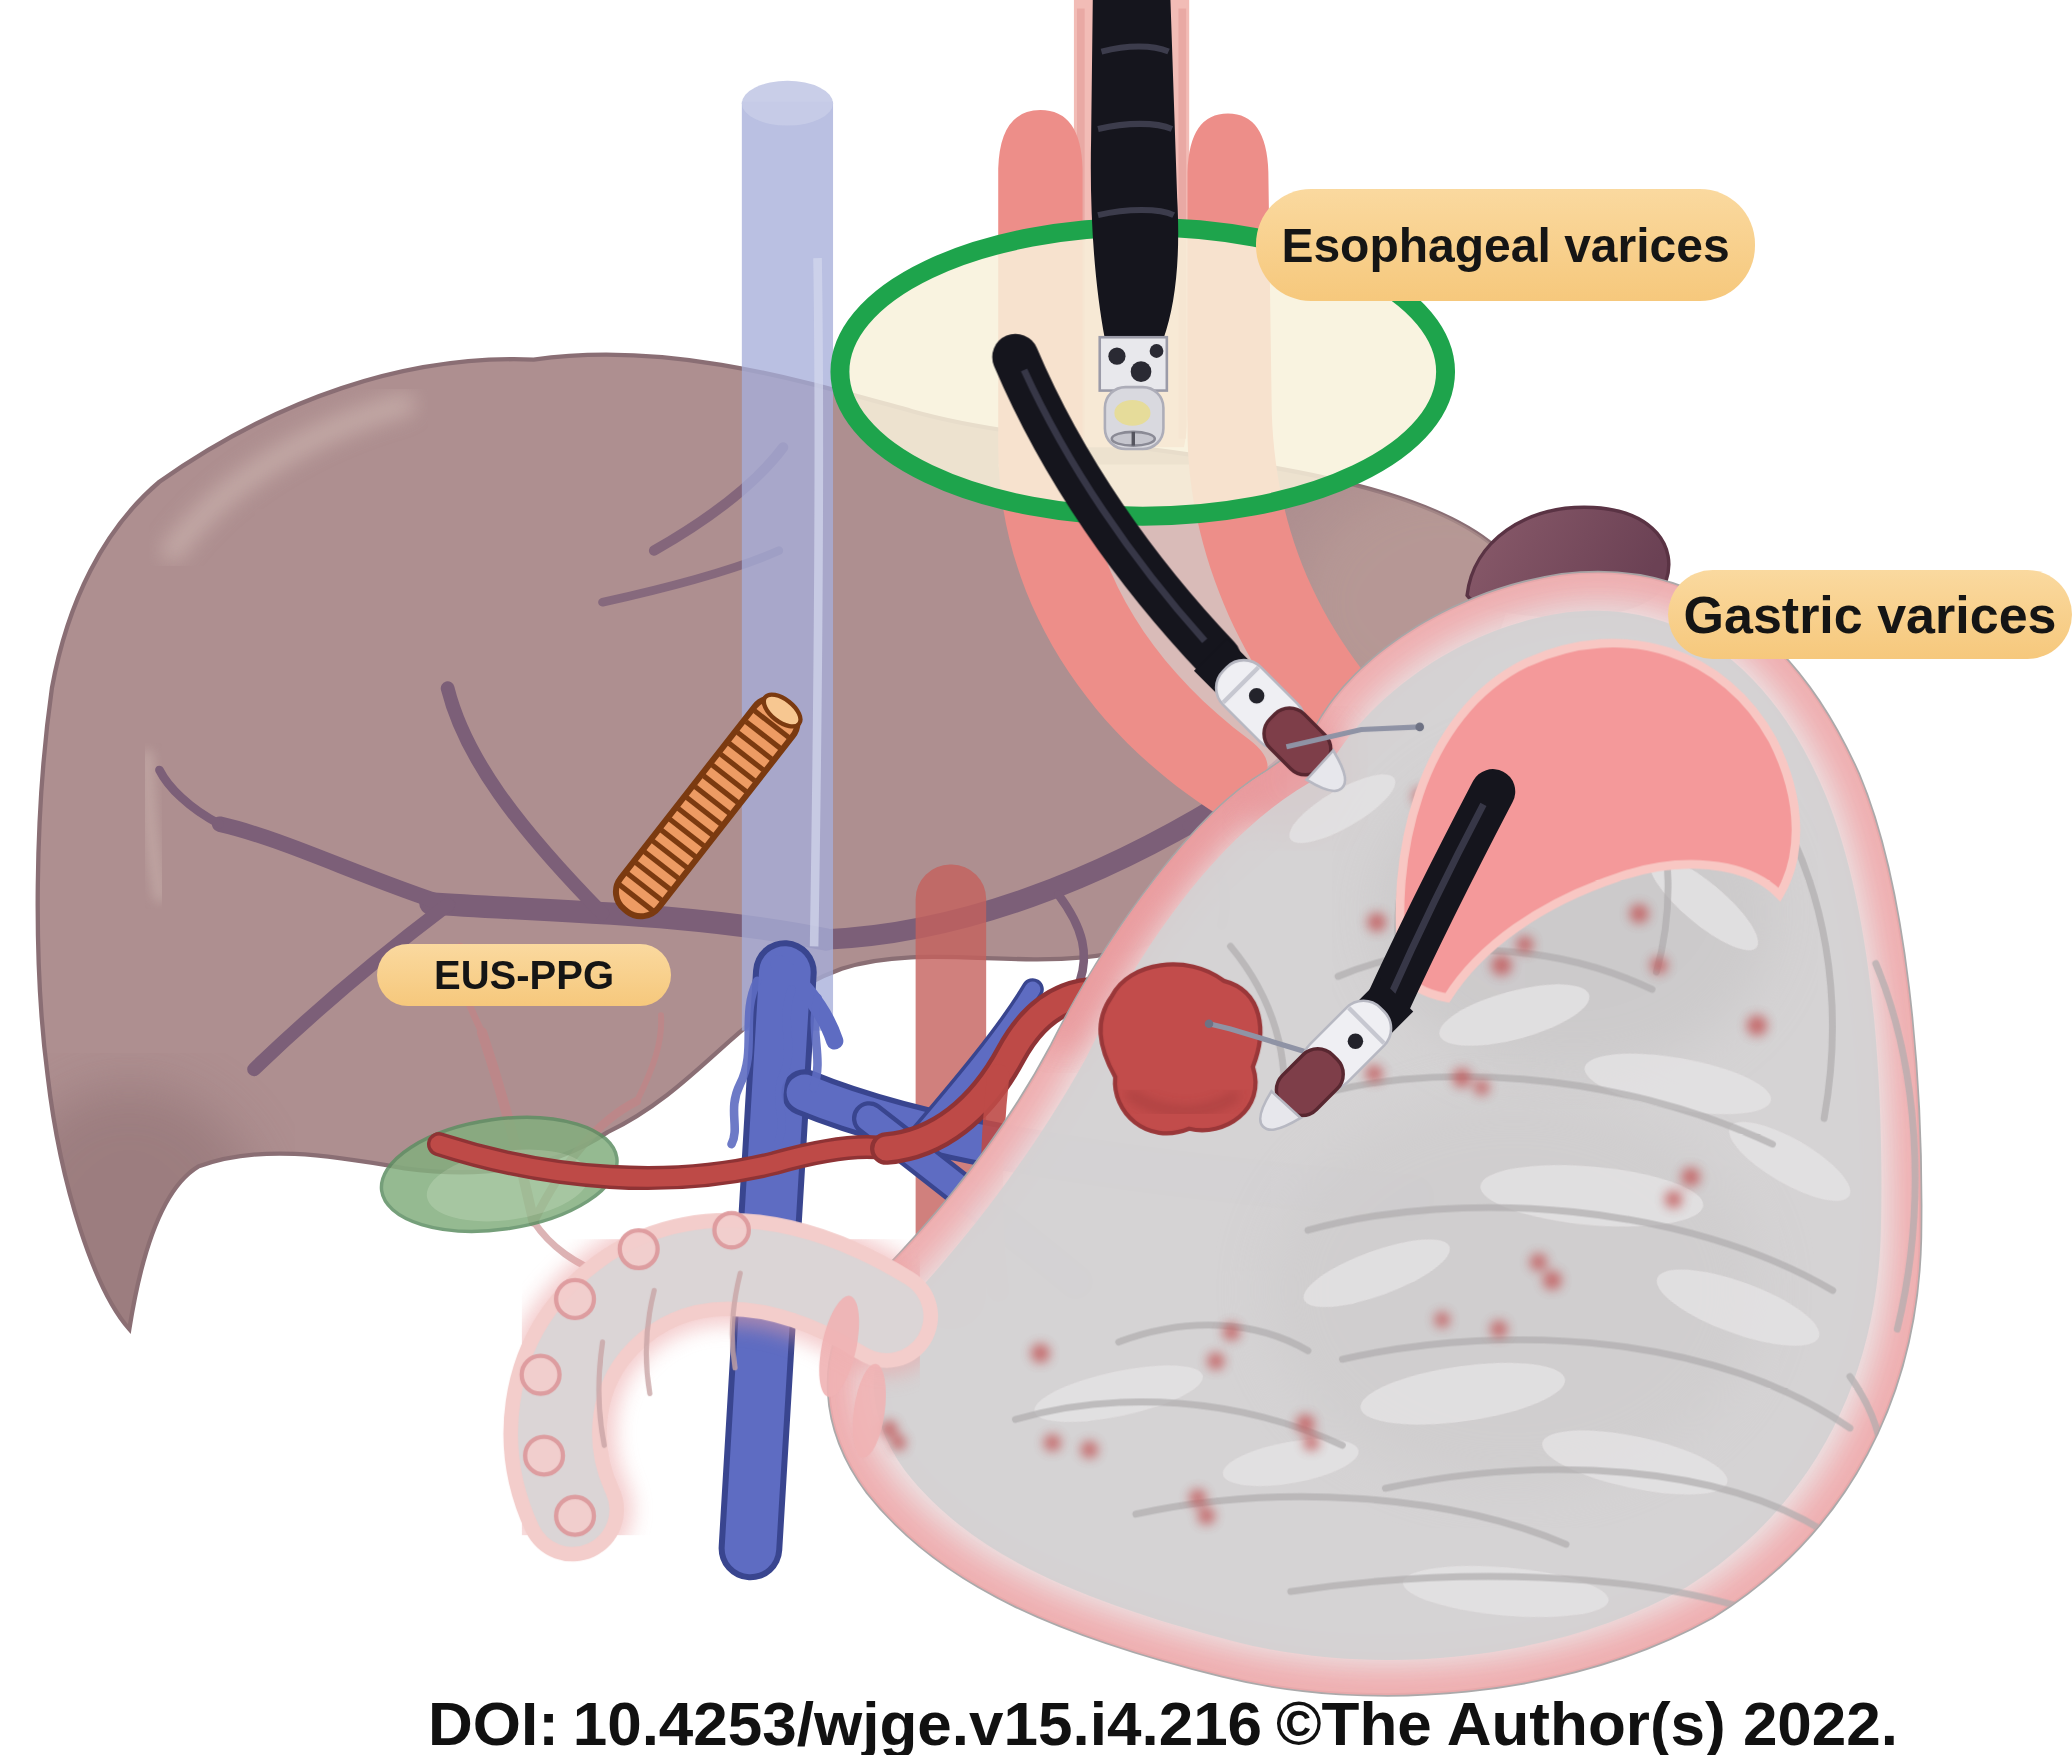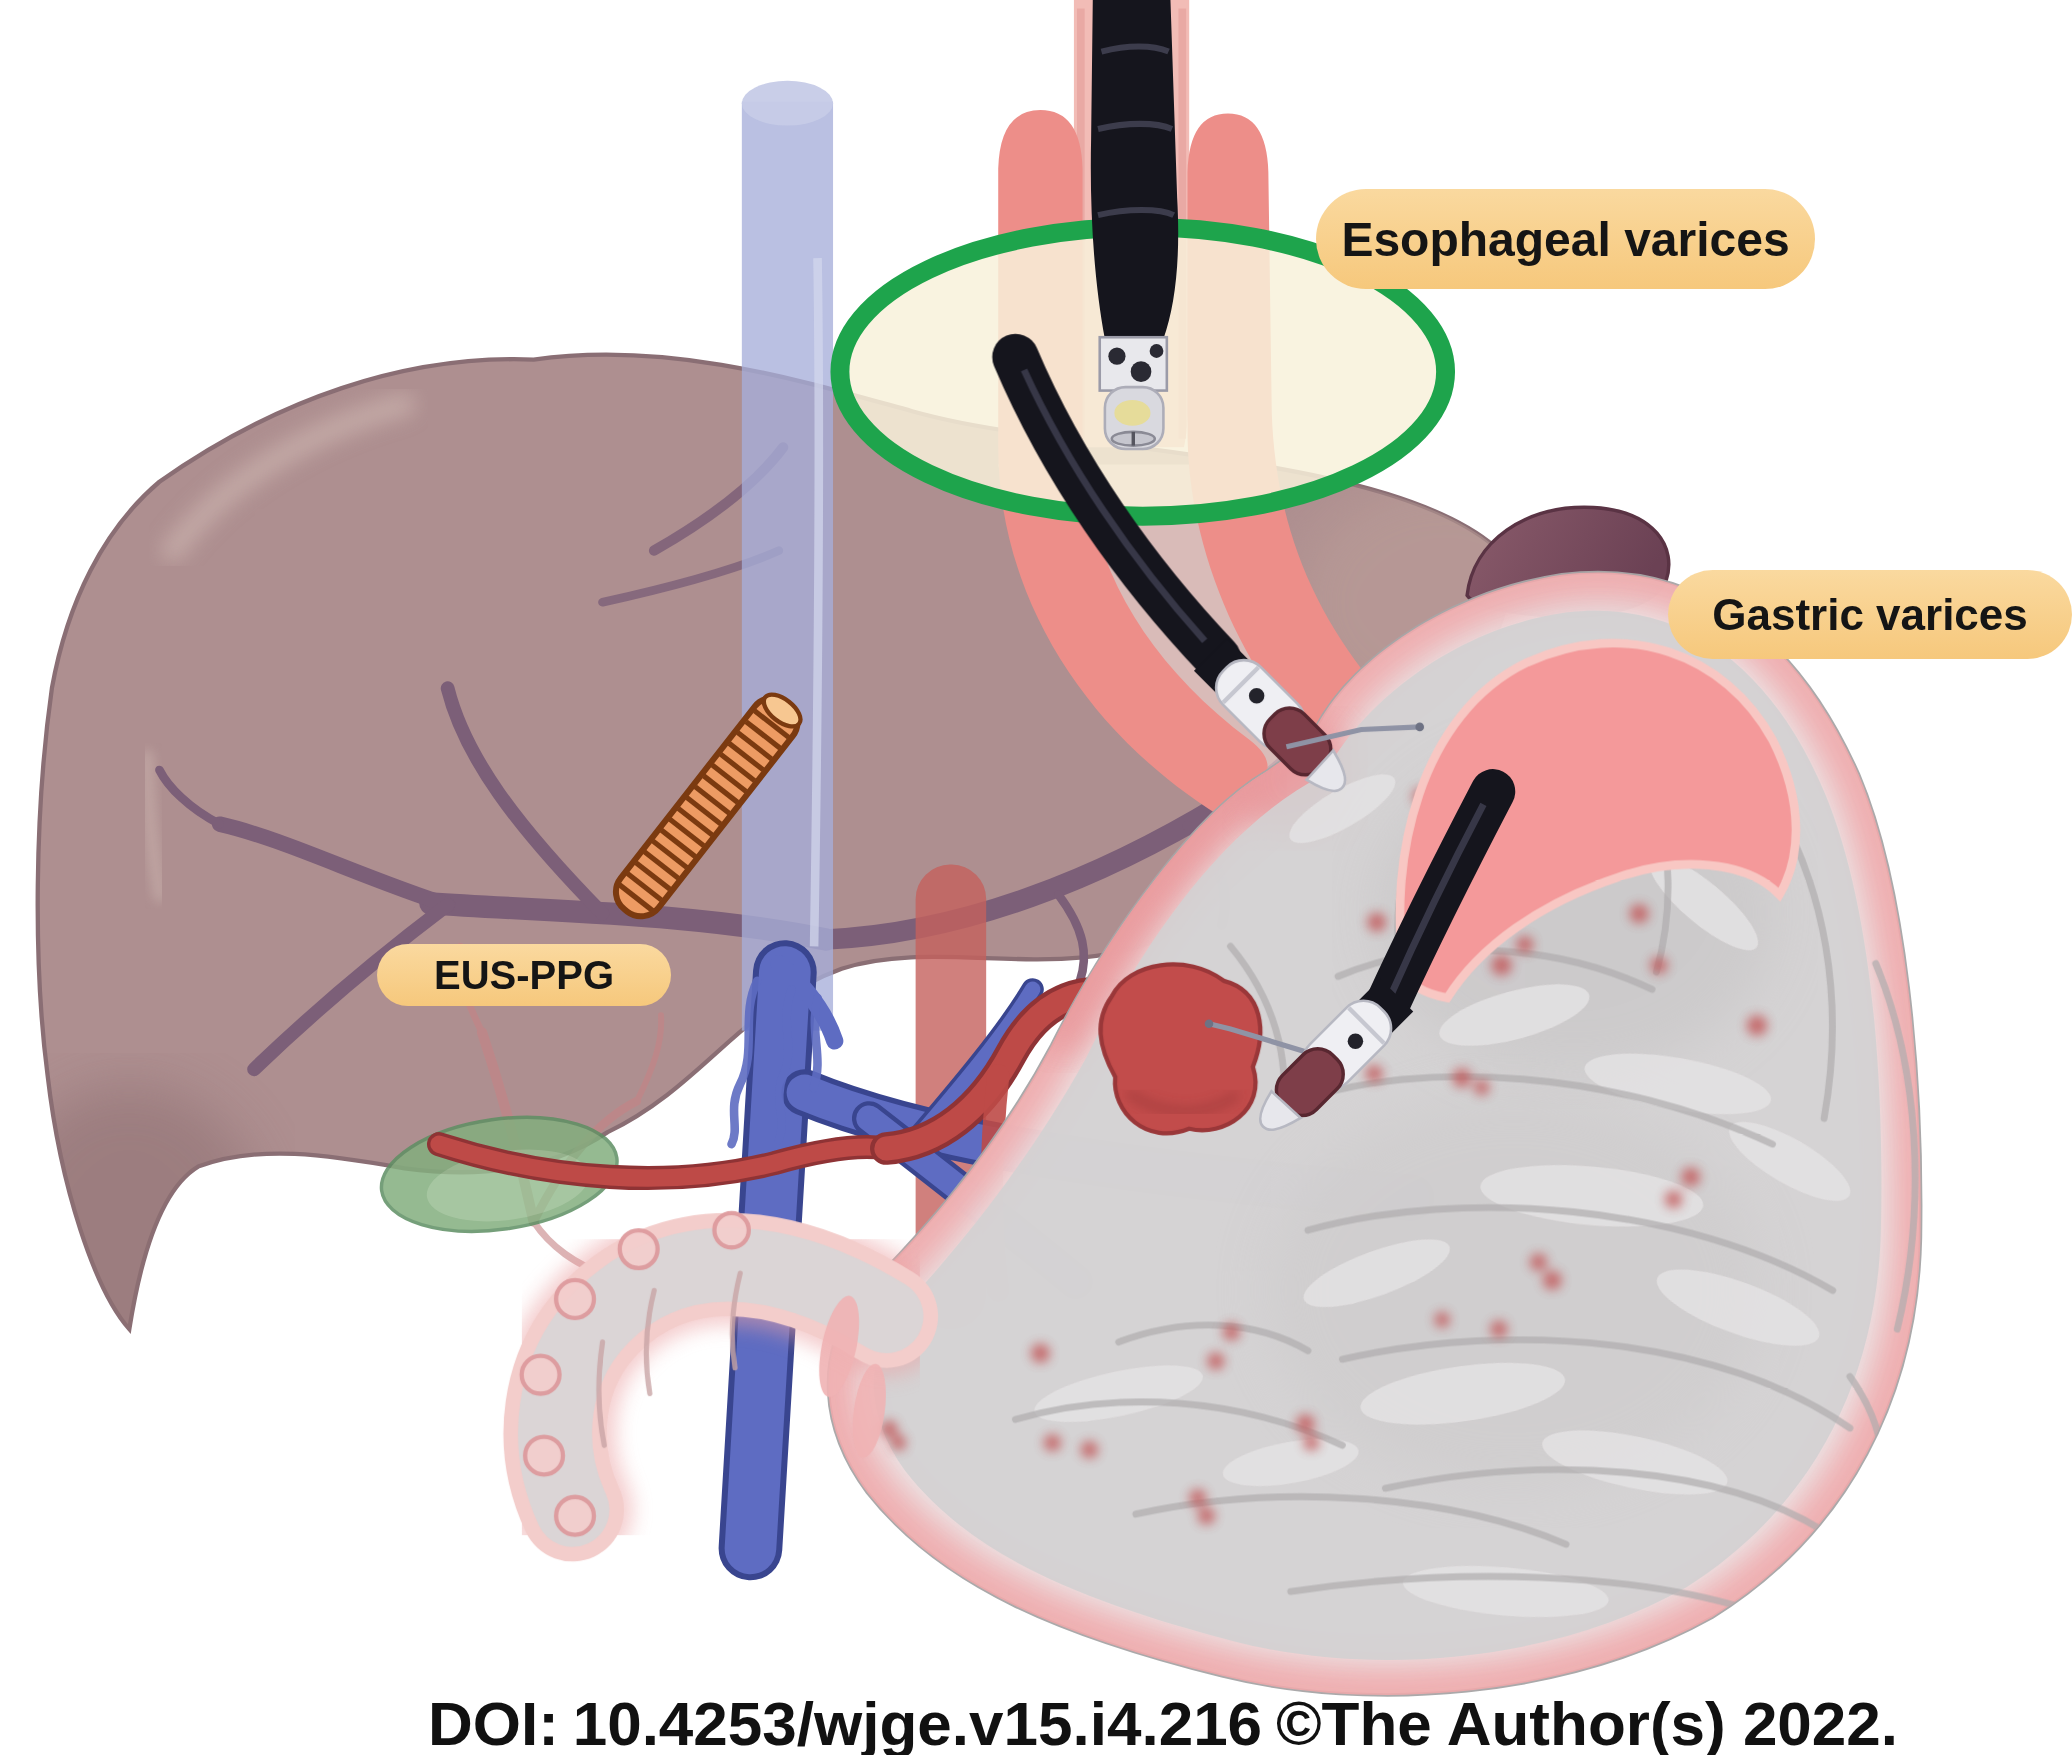--- a/index.html
+++ b/index.html
@@ -4,22 +4,22 @@
 <style>
   html,body{margin:0;padding:0;background:#fff;}
   .canvas{position:relative;width:2073px;height:1755px;background:var(--c-background,#fff);
           overflow:hidden;font-family:"Liberation Sans",sans-serif;}
   .layer{position:absolute;left:0;top:0;width:2073px;height:1755px;}
   svg{display:block;}
   .pill{position:absolute;display:flex;align-items:center;justify-content:center;
         font-weight:bold;color:var(--c-label-text,#151515);
         background:linear-gradient(180deg,var(--c-label-top,#FAD99F),var(--c-label-bottom,#F6C87C));
         z-index:2;white-space:nowrap;}
-  #lbl-esophageal{left:1316px;top:189px;width:499px;height:100px;border-radius:55px;font-size:48px;}
-  #lbl-gastric{left:1668px;top:570px;width:404px;height:89px;border-radius:45px;font-size:44px;}
+  #lbl-esophageal{left:1256px;top:189px;width:499px;height:112px;border-radius:55px;font-size:48px;}
+  #lbl-gastric{left:1668px;top:570px;width:404px;height:89px;border-radius:45px;font-size:52px;}
   #lbl-eusppg{left:377px;top:944px;width:294px;height:62px;border-radius:31px;font-size:40px;}
   #lbl-pseudo{left:1171px;top:1106px;width:446px;height:96px;border-radius:48px;font-size:46px;}
   .overlay{z-index:3;pointer-events:none;}
   .footer{position:absolute;left:428px;top:1688px;z-index:4;display:flex;align-items:baseline;
           font-size:62px;color:var(--c-footer-text,#111);letter-spacing:0px;}
   .footer .b{font-weight:bold;}
   .footer span{margin-right:13.8px;font-weight:bold;}
   .footer span:last-child{margin-right:0;}
 </style>
 </head>

